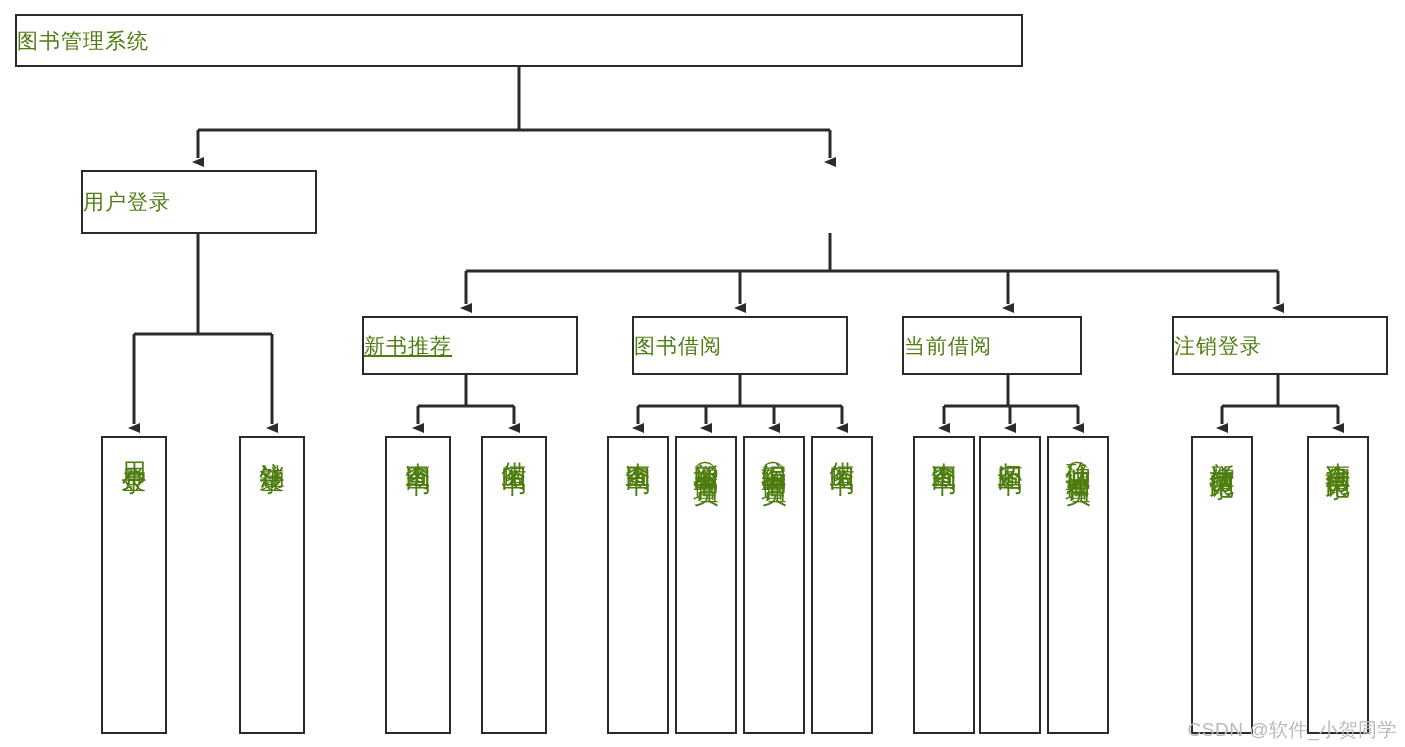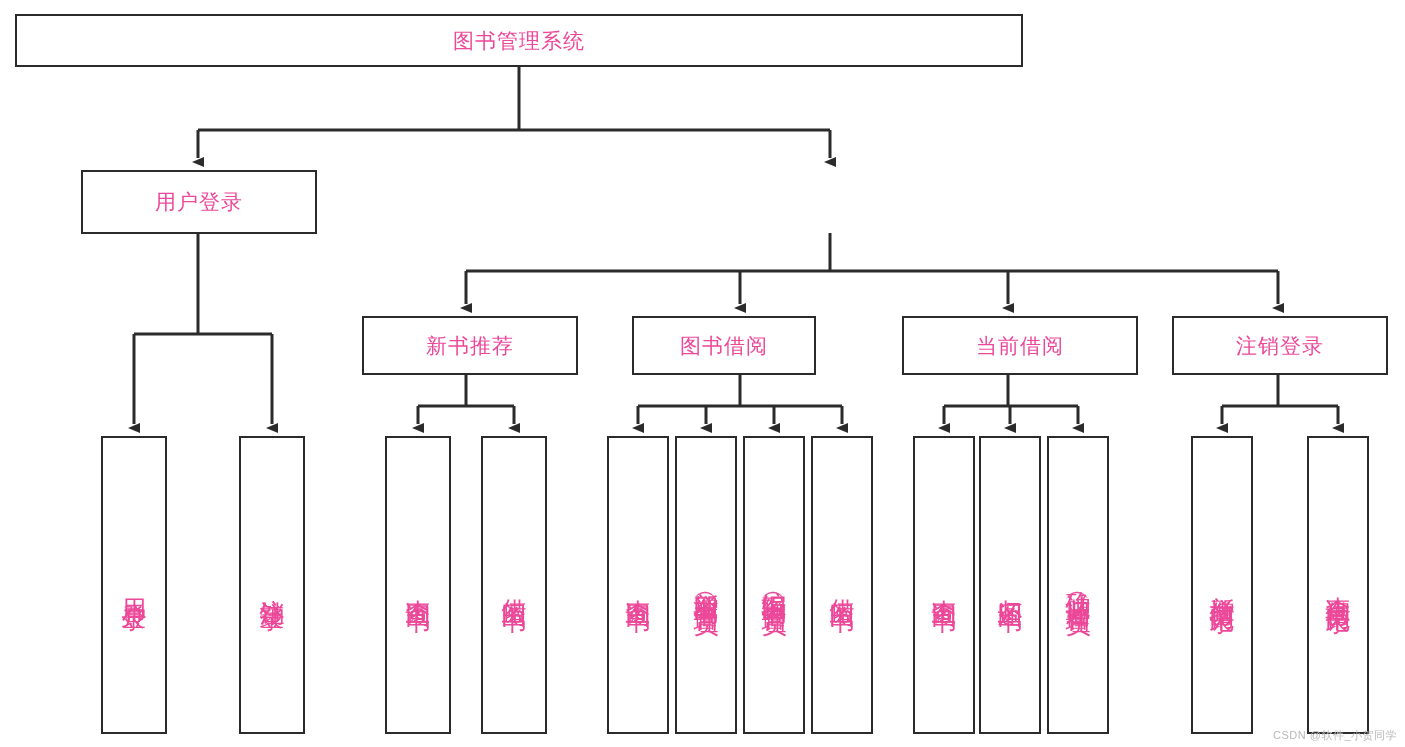--- a/index.html
+++ b/index.html
@@ -25,22 +25,22 @@
     height: 747px;
     pointer-events: none;
   }
   .node {
     position: absolute;
     box-sizing: border-box;
     border: 2px solid #2b2b2b;
     background: #ffffff;
     display: flex;
     align-items: center;
-    justify-content: center;
-    color: #ec4899;
+    justify-content: flex-start;
+    color: #4d7c0f;
   }
   .node.horiz {
     font-size: 21px;
     letter-spacing: 1px;
   }
   .node.vert {
     writing-mode: vertical-rl;
     text-orientation: upright;
     font-size: 25px;
     letter-spacing: 3px;
@@ -50,21 +50,21 @@
   }
   .node.vert span {
     writing-mode: vertical-rl;
     text-orientation: upright;
     white-space: nowrap;
   }
   .watermark {
     position: absolute;
     right: 8px;
     bottom: 4px;
-    font-size: 11px;
+    font-size: 19px;
     color: #b9b9b9;
     letter-spacing: 0.5px;
     white-space: nowrap;
     user-select: none;
   }
 </style>
 </head>
 <body>
 
 <div id="canvas">
@@ -120,27 +120,27 @@
   </svg>
 
   <div class="node horiz" style="left:15px; top:14px; width:1008px; height:53px;">
     <span>图书管理系统</span>
   </div>
 
   <div class="node horiz" style="left:81px; top:170px; width:236px; height:64px;">
     <span>用户登录</span>
   </div>
 
-  <div class="node horiz" style="left:362px; top:316px; width:216px; height:59px;">
+  <div class="node horiz" style="left:362px; top:316px; width:216px; height:59px;text-decoration:underline;">
     <span>新书推荐</span>
   </div>
-  <div class="node horiz" style="left:632px; top:316px; width:184px; height:59px;">
+  <div class="node horiz" style="left:632px; top:316px; width:216px; height:59px;">
     <span>图书借阅</span>
   </div>
-  <div class="node horiz" style="left:902px; top:316px; width:236px; height:59px;">
+  <div class="node horiz" style="left:902px; top:316px; width:180px; height:59px;">
     <span>当前借阅</span>
   </div>
   <div class="node horiz" style="left:1172px; top:316px; width:216px; height:59px;">
     <span>注销登录</span>
   </div>
 
   <div class="node vert" style="left:101px; top:436px; width:66px; height:298px;">
     <span>用户登录</span>
   </div>
   <div class="node vert" style="left:239px; top:436px; width:66px; height:298px;">

